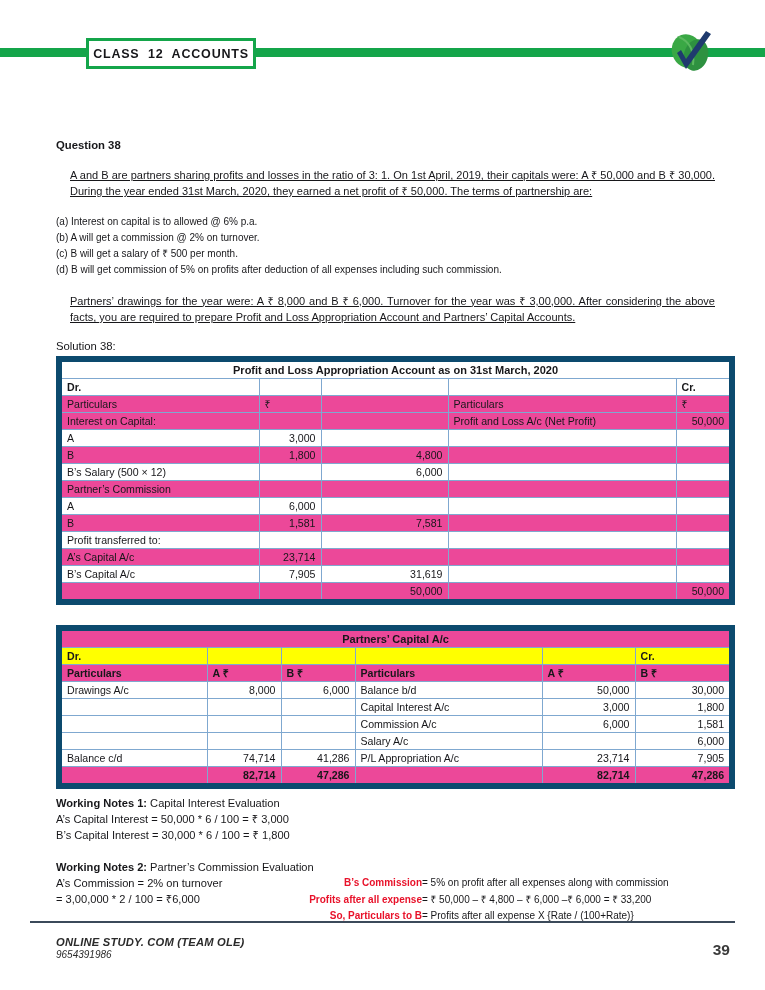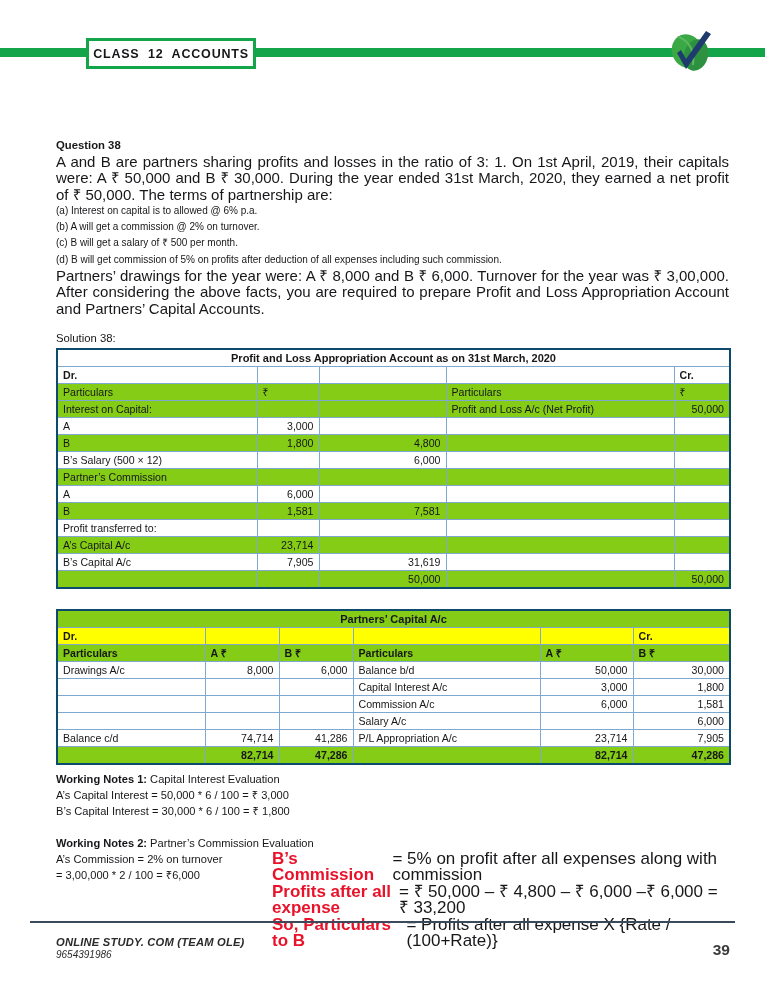--- a/index.html
+++ b/index.html
@@ -64,25 +64,26 @@
     width: 673px;
   }
   .q-title {
     font-size: 11.3px;
     font-weight: bold;
     color: #17171a;
     margin: 0 0 1px 0;
     line-height: 15px;
   }
   .q-para {
-    font-size: 15px;
+    font-size: 11px;
     line-height: 16.3px;
     text-align: justify;
-    margin: 0;
-    color: #17171a;
+    margin: 14px;
+    color: #17171a;
+    text-decoration: underline;
   }
   .q-line {
     font-size: 10px;
     line-height: 16.3px;
     margin: 0;
     color: #17171a;
   }
   .q-para-last { text-align: justify; }
 
   .sol-label {
@@ -101,31 +102,31 @@
   }
   table.acct td {
     border: 1px solid #7fa8d0;
     padding: 1px 5px;
     height: 17px;
     line-height: 14px;
     vertical-align: middle;
     overflow: hidden;
     white-space: nowrap;
   }
-  .t-outer { border: 2px solid #0c4a6e; }
+  .t-outer { border: 6px solid #0c4a6e; }
   .title-cell {
     text-align: center;
     font-weight: bold;
     font-size: 11px;
     background: #ffffff;
     height: 19px;
   }
   .num { text-align: right; }
   .bold { font-weight: bold; }
-  .shade { background: #84cc16; }
+  .shade { background: #ec4899; }
   .yellow { background: #ffff00; font-weight: bold; }
   .drcr { font-weight: bold; }
 
   .t1-c0 { width: 200px; }
   .t1-c1 { width: 62px; }
   .t1-c2 { width: 127px; }
   .t1-c3 { width: 228px; }
   .t1-c4 { width: 56px; }
 
   .t2-c0 { width: 148px; }
@@ -148,21 +149,21 @@
   .wn-line b { font-weight: bold; }
   .wn-spacer { height: 16px; }
 
   .wn2-grid {
     display: flex;
     margin-top: 0px;
   }
   .wn2-left { width: 216px; }
   .wn2-right { flex: 1; }
   .red { color: #e8122a; }
-  .wn2-row { display: flex; font-size: 17px; line-height: 16.5px; }
+  .wn2-row { display: flex; font-size: 10px; line-height: 16.5px; text-align: right; }
   .wn2-key-w { width: 150px; display: inline-block; font-weight: bold; color: #e8122a; }
   .wn2-val { color: #17171a; }
 
   
   .footer-rule {
     position: absolute;
     left: 30px;
     top: 921px;
     width: 705px;
     height: 2px;

